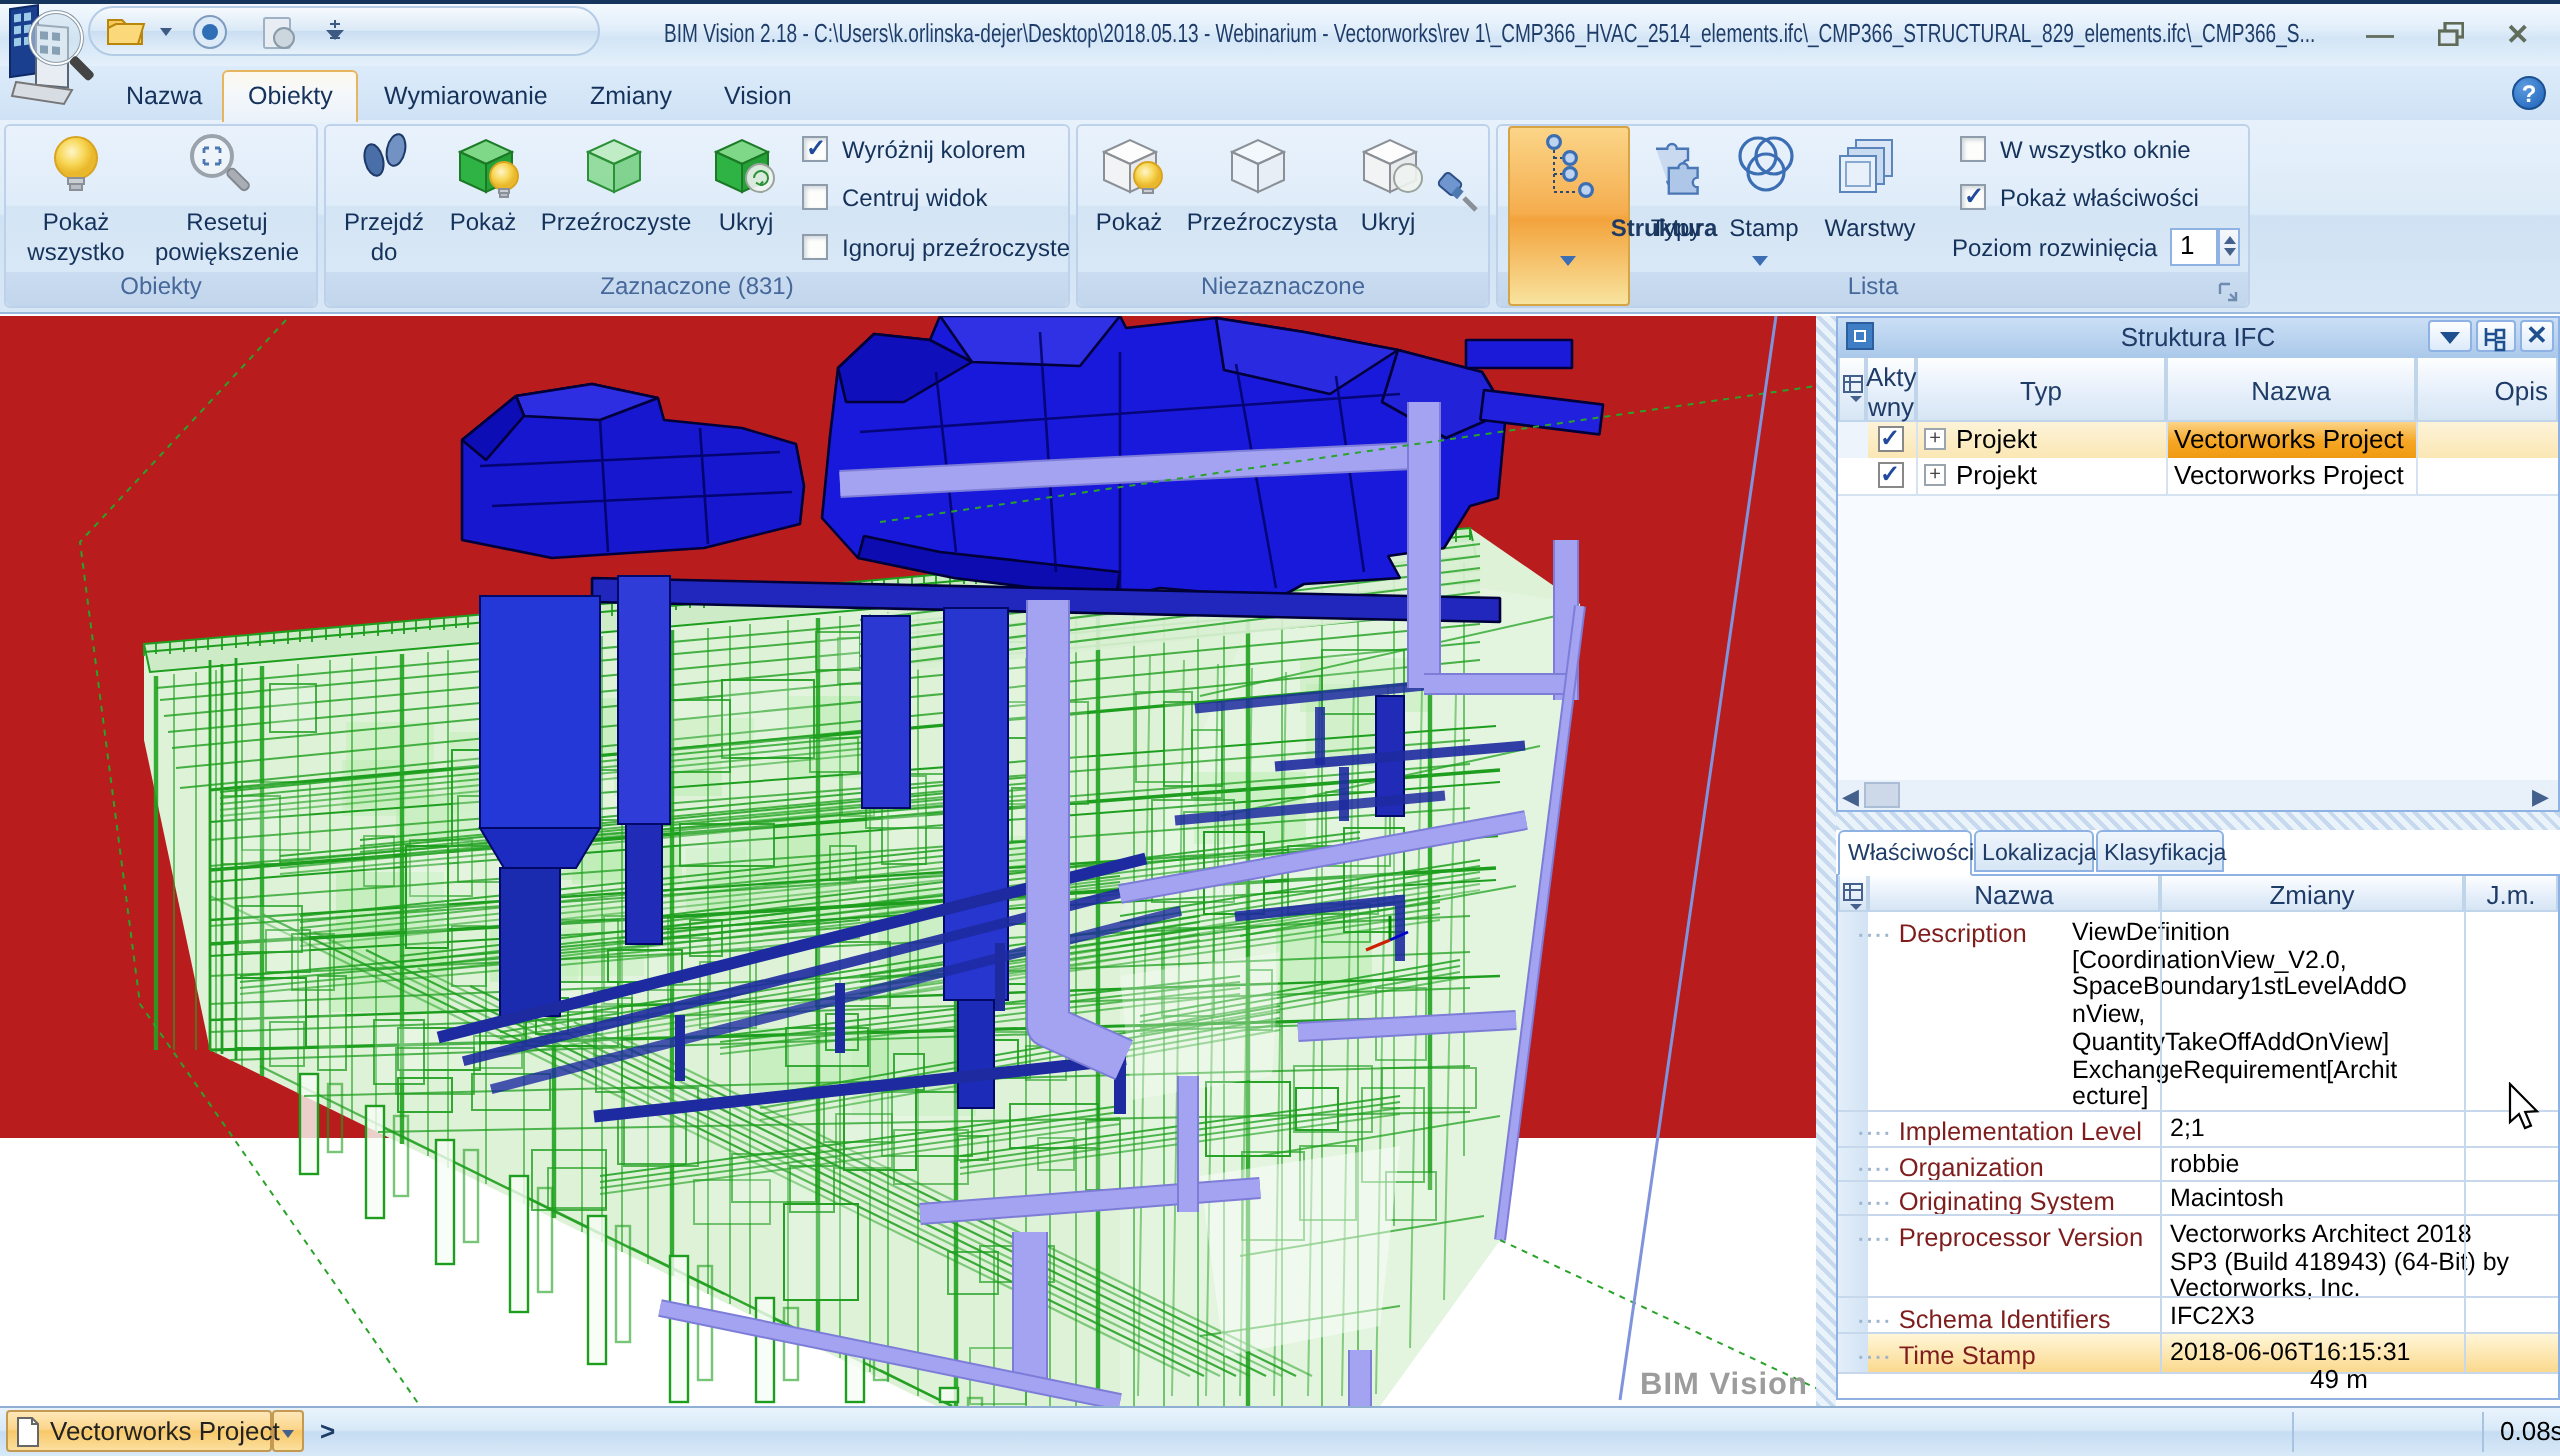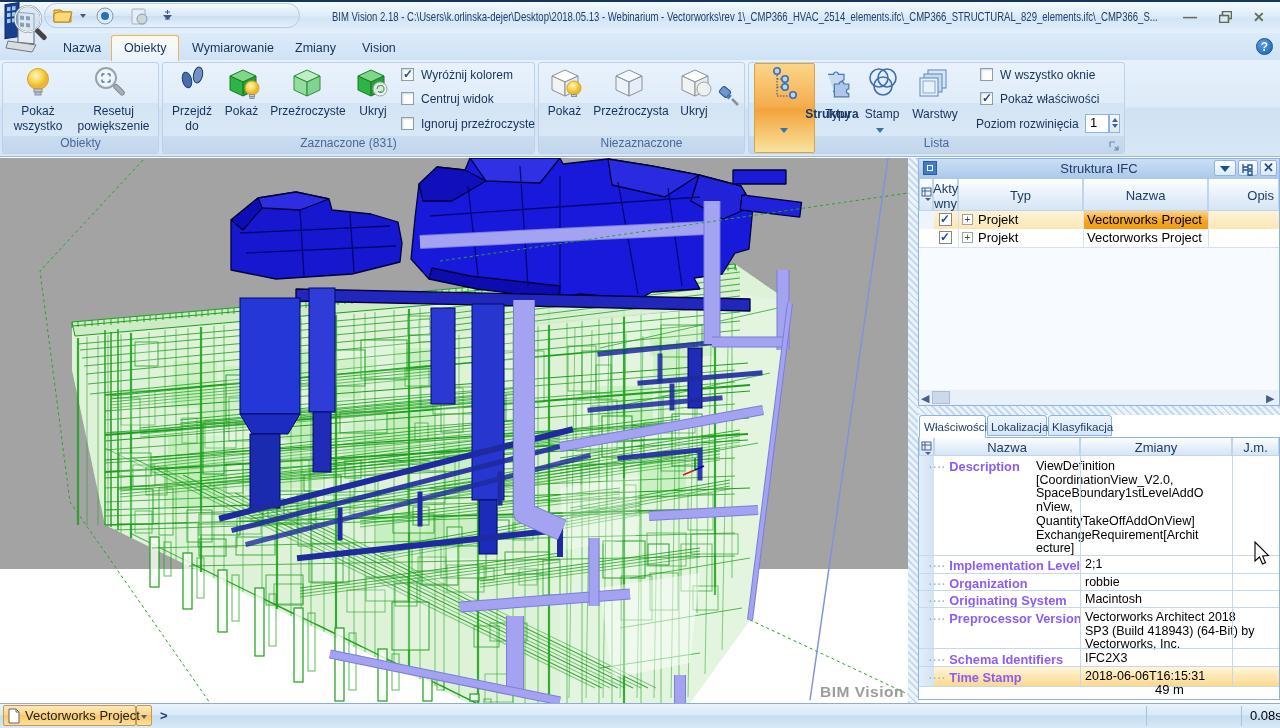--- a/index.html
+++ b/index.html
@@ -30,38 +30,38 @@
 .rgroup { position:absolute; top:62px; height:92px;
   background:linear-gradient(#e9f2fc 0%, #dfecf9 44%, #d3e4f4 45%, #d9e8f6 80%, #cfe0f1 100%);
   border:1px solid #bdd2ea; border-radius:3px; z-index:1; }
 .rglabel { position:absolute; bottom:0px; left:0; right:0; height:17px; text-align:center; font-size:12px; color:#47689a;
   background:linear-gradient(#cadcf0,#c2d6ec); border-radius:0 0 3px 3px; }
 .btnlabel { position:absolute; text-align:center; font-size:12px; color:#15325b; line-height:15px; z-index:2; }
 .cbrow { position:absolute; font-size:12px; color:#15325b; height:14px; line-height:14px; z-index:2; }
 .cbox { position:absolute; width:13px; height:13px; background:#fdfdfc; border:1px solid #8e9cab; box-shadow:inset 1px 1px 2px #cdd4da; z-index:2; }
 .check { position:absolute; color:#21499c; font-size:12px; font-weight:bold; z-index:3; }
 
-#viewport { left:0; top:158px; width:908px; height:411px; background:#a3a3a3; }
+#viewport { left:0; top:158px; width:908px; height:411px; background:#b91c1c; }
 
 .hatch { background:
   repeating-linear-gradient(45deg, #c7d9ee 0 2px, #eaf2fa 2px 5px); }
 #splitv { left:908px; top:158px; width:10px; height:545px; }
 #splith { left:918px; top:406px; width:362px; height:9px; }
 
 #rpanel { left:918px; top:158px; width:362px; height:248px; background:#f7fbff; border:1px solid #8db2e3; }
 #rpanel-title { left:919px; top:159px; width:360px; height:20px;
   background:linear-gradient(#cbdff5,#aac8ea); font-size:13px; color:#1e3c67; text-align:center; line-height:20px; }
 .grid-head { background:linear-gradient(#fdfeff,#e4eefa 60%,#d6e5f4); border:1px solid #c0d4ea; border-top:none; }
 .hc { position:absolute; font-size:13px; color:#1e3c67; text-align:center; }
 
 .ptab { position:absolute; top:415px; height:21px; line-height:21px; font-size:11.6px; text-align:center; color:#1e3c67;
   background:linear-gradient(#eef5fc,#d7e6f5); border:1px solid #8db2e3; border-radius:3px 3px 0 0; }
 .ptab.active { background:#fff; border-bottom:1px solid #fff; height:23px; z-index:2; }
 #ppanel { left:918px; top:437px; width:362px; height:263px; background:#fff; border:1px solid #8db2e3; }
-.prow-name { position:absolute; font-size:12.8px; color:#8b5cf6;font-weight:bold; } .prow-name::before { content:"\00B7\00B7\00B7\00B7"; color:#9fb4cc; letter-spacing:1px; margin-right:3px; font-weight:bold; font-size:10px; }
+.prow-name { position:absolute; font-size:12.8px; color:#7f1d1d; } .prow-name::before { content:"\00B7\00B7\00B7\00B7"; color:#9fb4cc; letter-spacing:1px; margin-right:3px; font-weight:bold; font-size:10px; }
 .prow-val { position:absolute; font-size:12.5px; color:#000; line-height:13.7px; white-space:nowrap; }
 .pline { position:absolute; background:#c8d8ec; height:1px; }
 
 #statusbar { left:0; top:703px; width:1280px; height:25px;
   background:linear-gradient(#e9f3fc 0%, #d8e9f8 45%, #c6dcf2 50%, #d8eaf8 100%);
   border-top:1px solid #8eaed2; font-size:13px; color:#1e3c67; }
 #sb-btn { left:3px; top:705px; width:133px; height:21px; border:1px solid #c49a52; border-radius:2px;
   background:linear-gradient(#fde8b8 0%, #fbd58a 45%, #f8c868 50%, #fbdf9e 100%); }
 #sb-btn2 { left:136px; top:705px; width:16px; height:21px; border:1px solid #c49a52; border-radius:2px;
   background:linear-gradient(#fde8b8 0%, #fbd58a 45%, #f8c868 50%, #fbdf9e 100%); }

